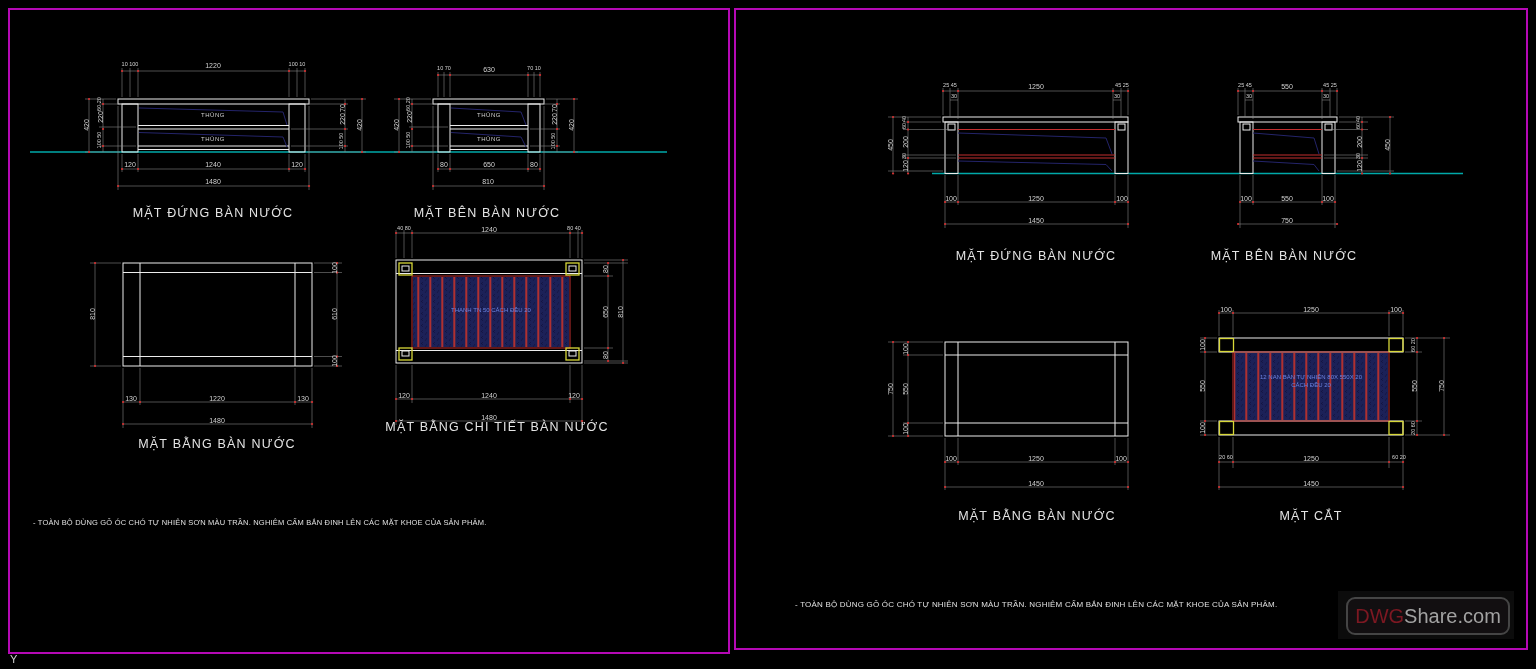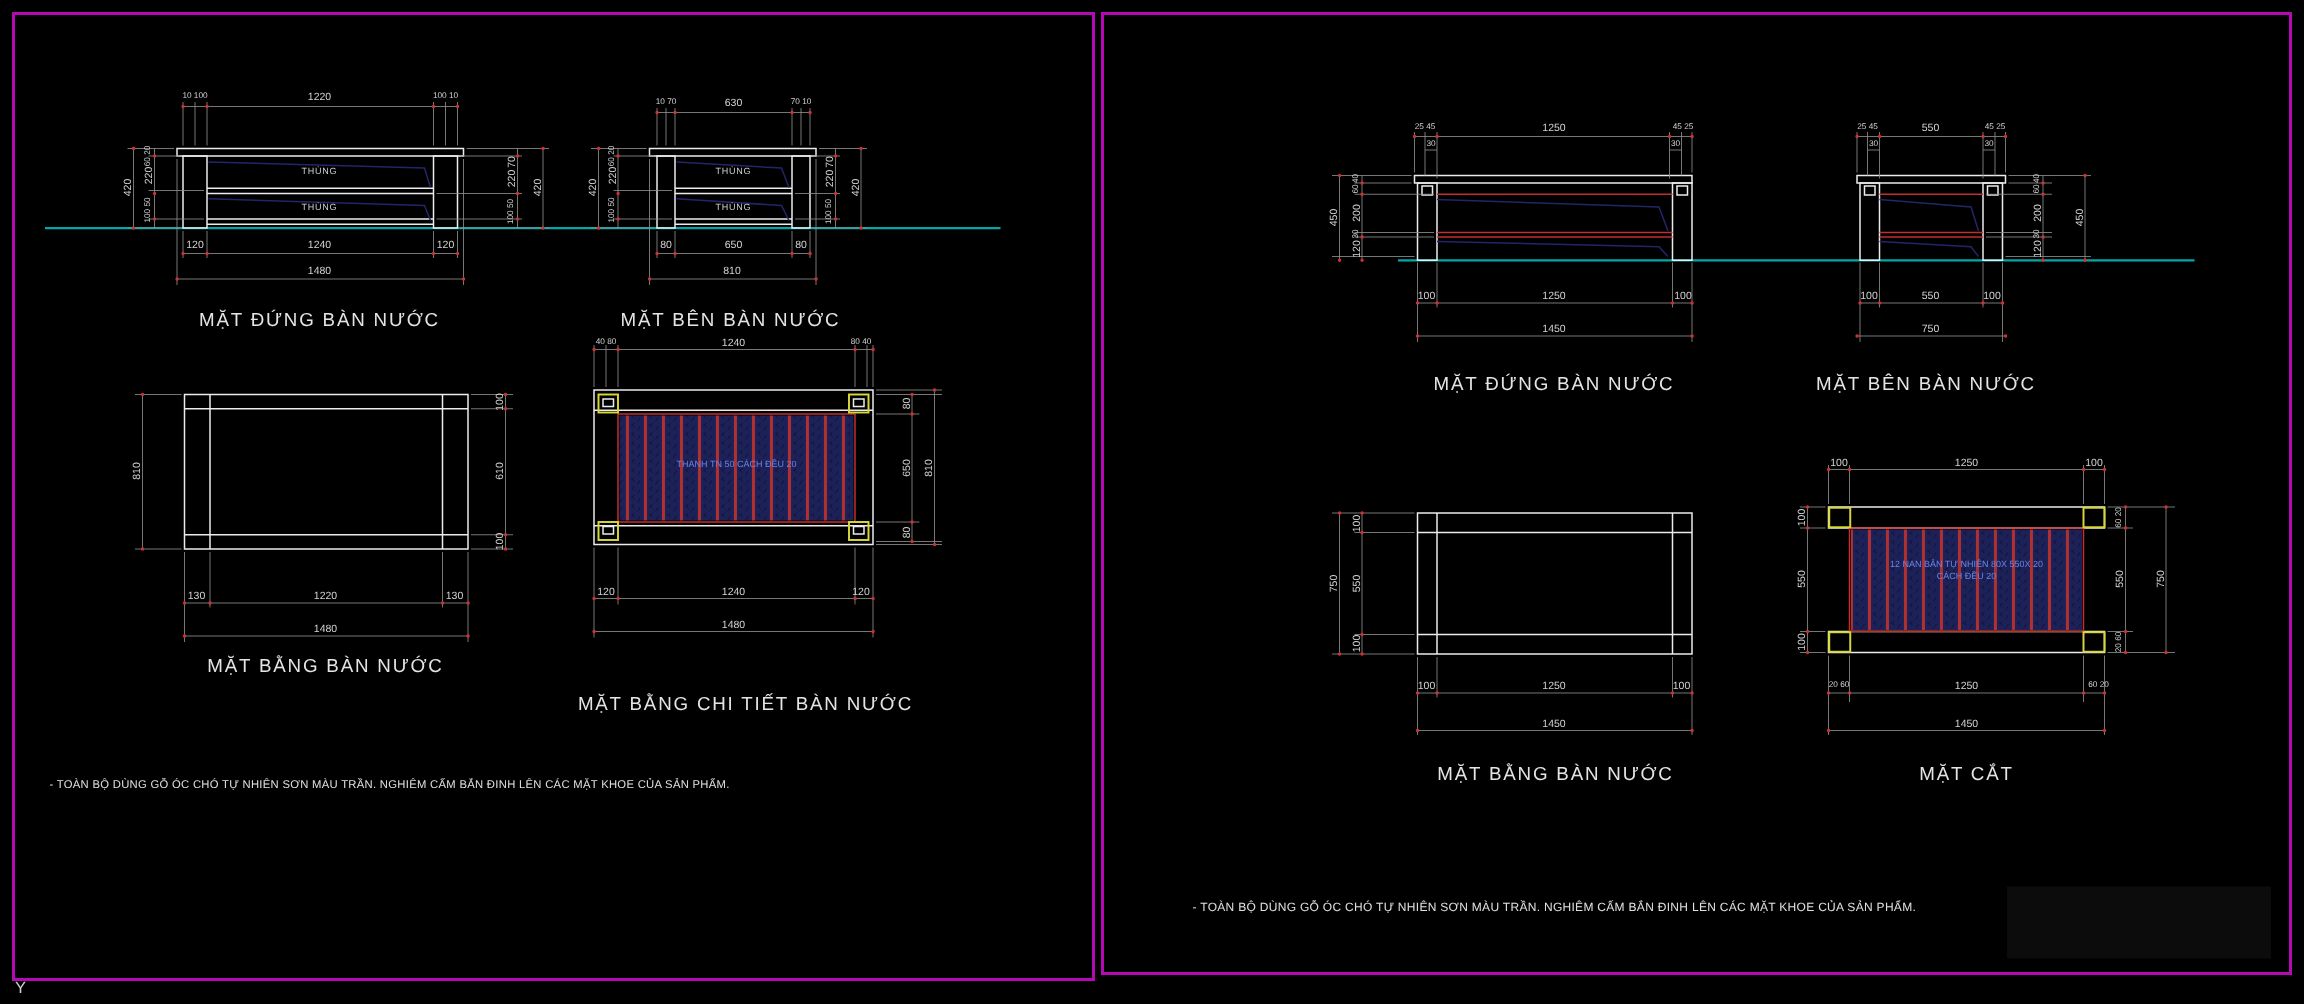--- a/index.html
+++ b/index.html
@@ -233,21 +233,21 @@
   <span class="dim tiny" style="left:574px;top:229px">80 40</span>
   <span class="dim v" style="left:605px;top:269px">80</span>
   <span class="dim v" style="left:605px;top:312px">650</span>
   <span class="dim v" style="left:605px;top:355px">80</span>
   <span class="dim v" style="left:620px;top:312px">810</span>
   <span class="dim" style="left:404px;top:395px">120</span>
   <span class="dim" style="left:489px;top:395px">1240</span>
   <span class="dim" style="left:574px;top:395px">120</span>
   <span class="dim" style="left:489px;top:417px">1480</span>
   <span class="dim blue" style="left:491px;top:311px">THANH TN 50 CÁCH ĐỀU 20</span>
-  <div class="title" style="left:497px;top:462px">MẶT BẰNG CHI TIẾT BÀN NƯỚC</div>
+  <div class="title" style="left:497px;top:420px">MẶT BẰNG CHI TIẾT BÀN NƯỚC</div>
 
   <div class="note" style="left:33px;top:518px">- TOÀN BỘ DÙNG GỖ ÓC CHÓ TỰ NHIÊN SƠN MÀU TRẦN. NGHIÊM CẤM BẮN ĐINH LÊN CÁC MẶT KHOE CỦA SẢN PHẨM.</div>
 
   <span class="dim tiny" style="left:950px;top:86px">25 45</span>
   <span class="dim" style="left:1036px;top:86px">1250</span>
   <span class="dim tiny" style="left:1122px;top:86px">45 25</span>
   <span class="dim tiny" style="left:954px;top:97px">30</span>
   <span class="dim tiny" style="left:1117px;top:97px">30</span>
   <span class="dim v tiny" style="left:905px;top:119px">40</span>
   <span class="dim v tiny" style="left:905px;top:126px">60</span>
@@ -302,16 +302,20 @@
   <span class="dim" style="left:1311px;top:458px">1250</span>
   <span class="dim tiny" style="left:1399px;top:458px">60 20</span>
   <span class="dim" style="left:1311px;top:483px">1450</span>
   <span class="dim blue" style="left:1311px;top:378px">12 NAN BẢN TỰ NHIÊN 80X 550X 20</span>
   <span class="dim blue" style="left:1311px;top:386px">CÁCH ĐỀU 20</span>
   <div class="title" style="left:1311px;top:509px">MẶT CẮT</div>
 
   <div class="note" style="left:795px;top:600px;font-size:8px">- TOÀN BỘ DÙNG GỖ ÓC CHÓ TỰ NHIÊN SƠN MÀU TRẦN. NGHIÊM CẤM BẮN ĐINH LÊN CÁC MẶT KHOE CỦA SẢN PHẨM.</div>
 
   <div class="wm-outer"></div>
+  <div class="wm">
+    <span class="dwg">DWG</span>
+      <span class="share">Share.com</span>
+  </div>
 
   <div class="axis-y">Y</div>
 
 </div>
 
 </body></html>

